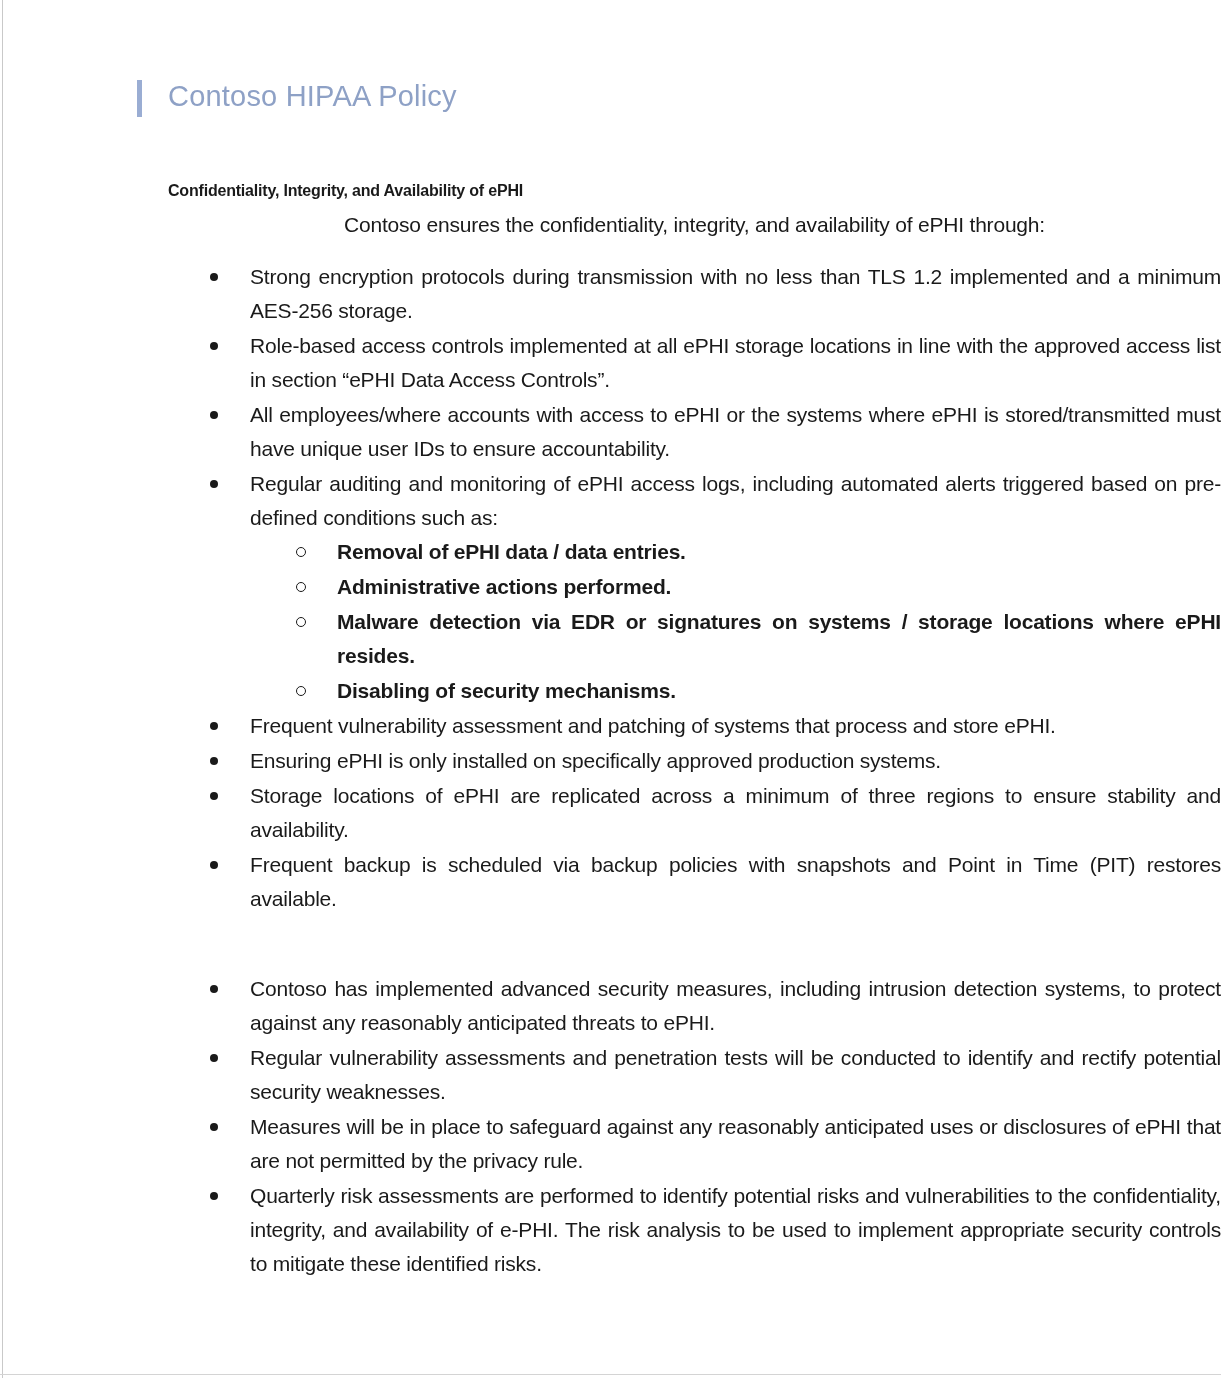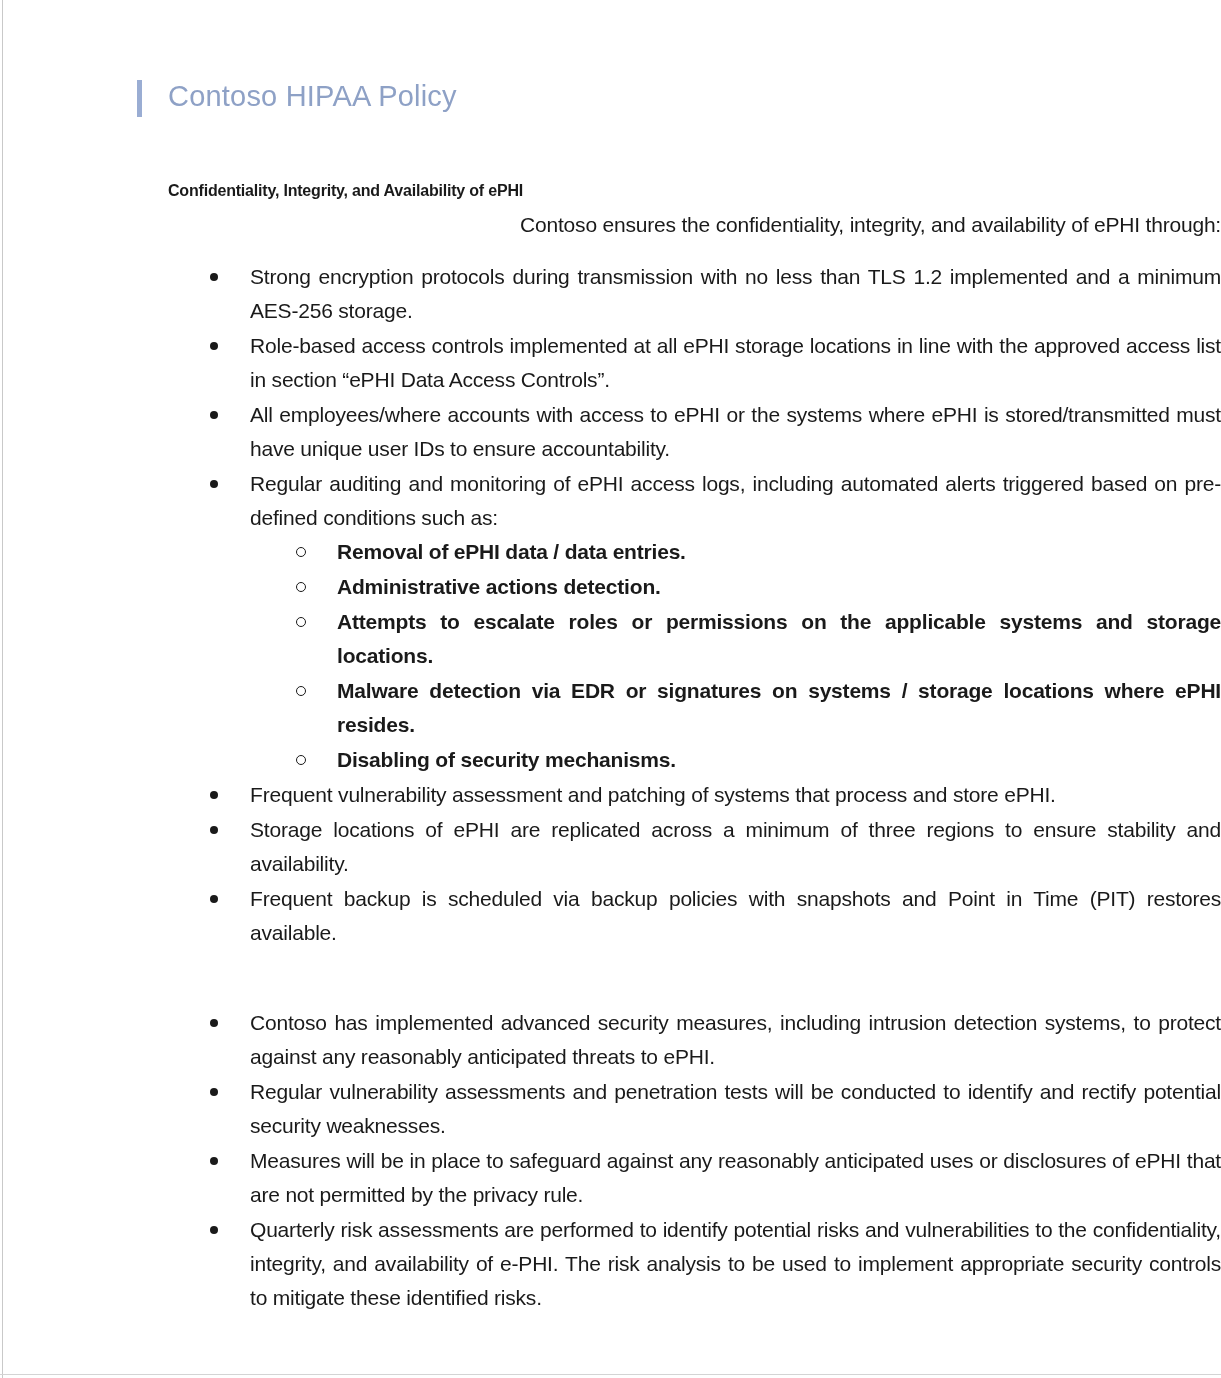--- a/index.html
+++ b/index.html
@@ -56,21 +56,21 @@
   .body-text { font-size: 21px; letter-spacing: -0.2px; line-height: 34px; }
   h2.section-heading {
     font-size: 16px;
     letter-spacing: -0.2px;
     line-height: 34px;
     font-weight: 700;
     color: var(--body-text);
   }
   .section-1 h2.section-heading { margin-top: 52px; }
   .section-2 { margin-top: 56px; }
-  p.section-intro { text-align: right; }
+  p.section-intro { text-align: center; }
   ul.bullet-list {
     list-style: none;
     margin-top: 18px;
   }
   .section-2 ul.bullet-list { margin-top: 12px; }
   ul.bullet-list > li {
     position: relative;
     padding-left: 82px;   
     text-align: justify;
     margin-bottom: 1px;
@@ -136,39 +136,39 @@
       <li>
         <span class="marker-dot"></span>
         <span>Regular auditing and monitoring of ePHI access logs, including automated alerts triggered based on pre-defined conditions such as:</span>
         <ul class="sub-bullet-list">
           <li>
             <span class="marker-circle"></span>
             <span>Removal of ePHI data / data entries.</span>
           </li>
           <li>
             <span class="marker-circle"></span>
-            <span>Administrative actions detection.</span>
-          </li>
-          <li>
-            <span class="marker-circle"></span>
-            <span>Attempts to escalate roles or permissions on the applicable systems and storage locations.</span>
+            <span>Administrative actions performed.</span>
           </li>
           <li>
             <span class="marker-circle"></span>
             <span>Malware detection via EDR or signatures on systems / storage locations where ePHI resides.</span>
           </li>
           <li>
             <span class="marker-circle"></span>
             <span>Disabling of security mechanisms.</span>
           </li>
         </ul>
       </li>
       <li>
         <span class="marker-dot"></span>
         <span>Frequent vulnerability assessment and patching of systems that process and store ePHI.</span>
+      </li>
+      <li>
+        <span class="marker-dot"></span>
+        <span>Ensuring ePHI is only installed on specifically approved production systems.</span>
       </li>
       <li>
         <span class="marker-dot"></span>
         <span>Storage locations of ePHI are replicated across a minimum of three regions to ensure stability and availability.</span>
       </li>
       <li>
         <span class="marker-dot"></span>
         <span>Frequent backup is scheduled via backup policies with snapshots and Point in Time (PIT) restores available.</span>
       </li>
     </ul>

